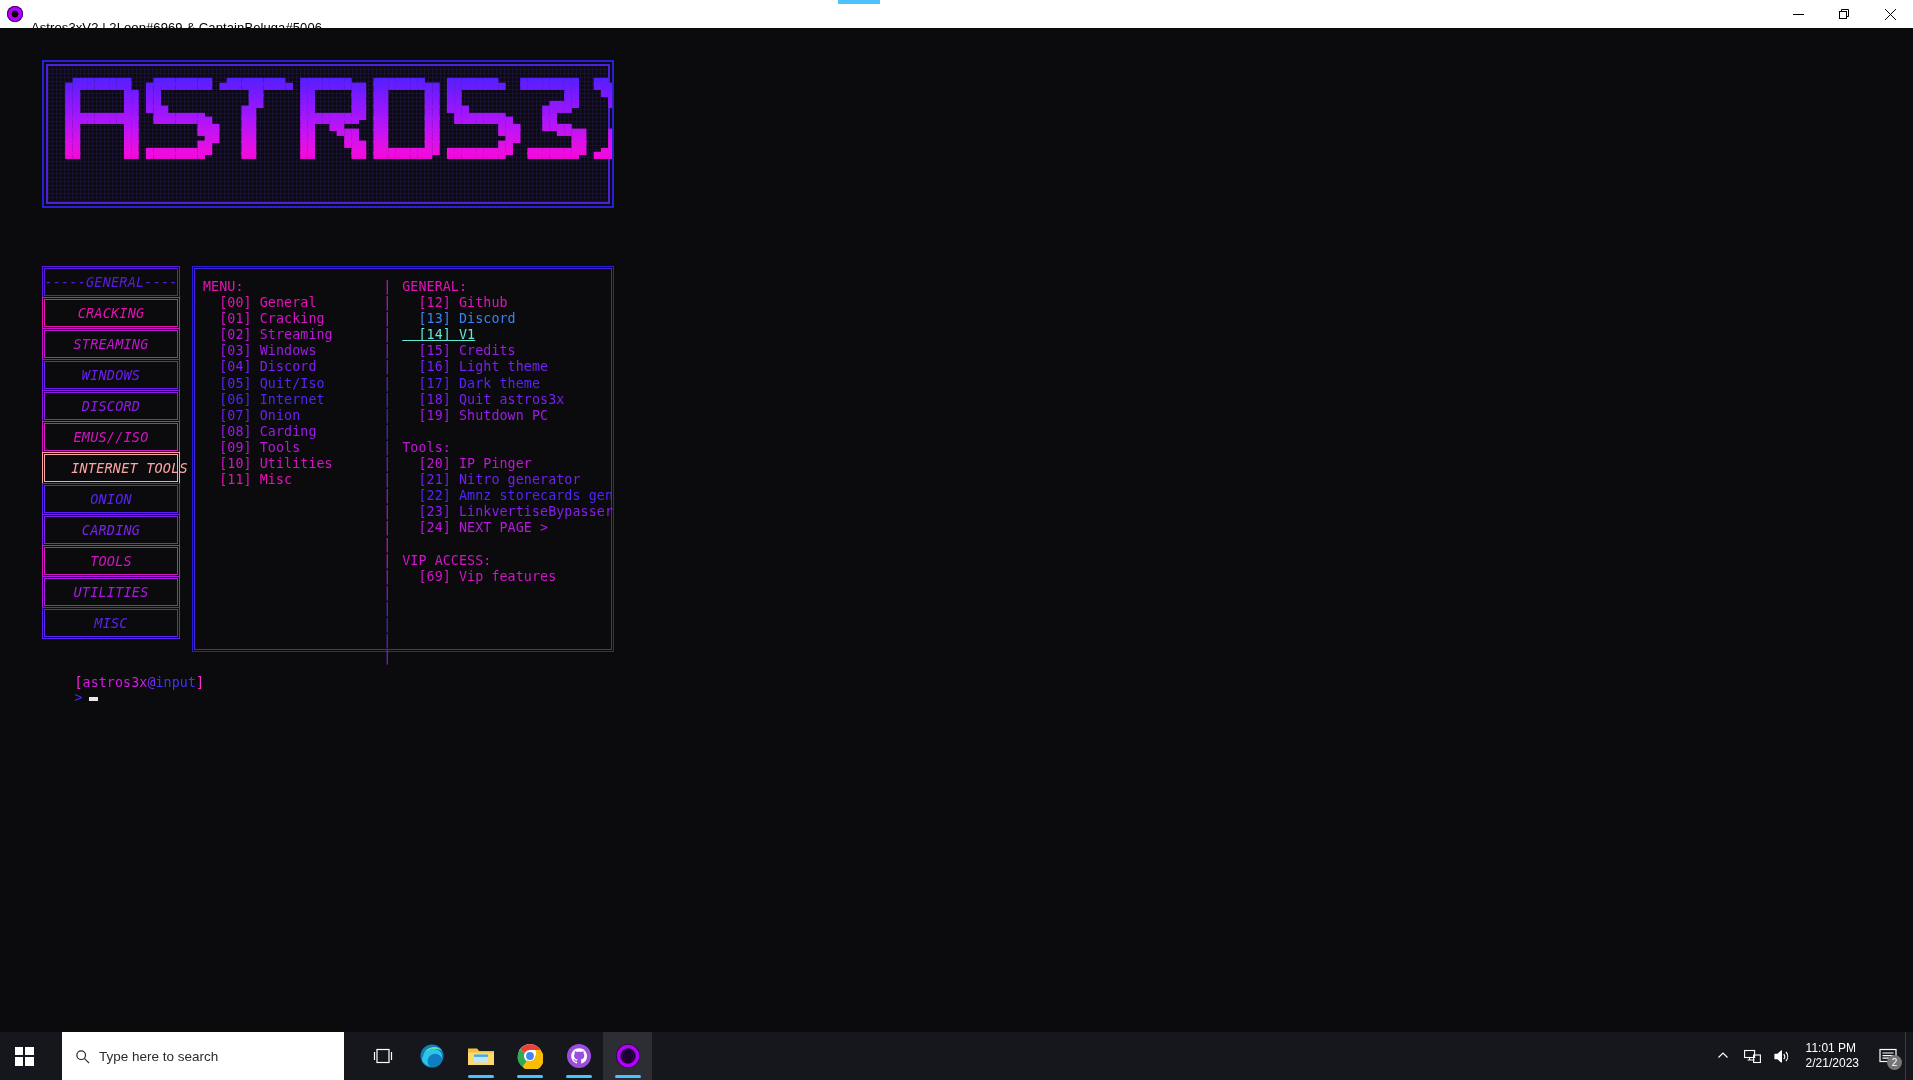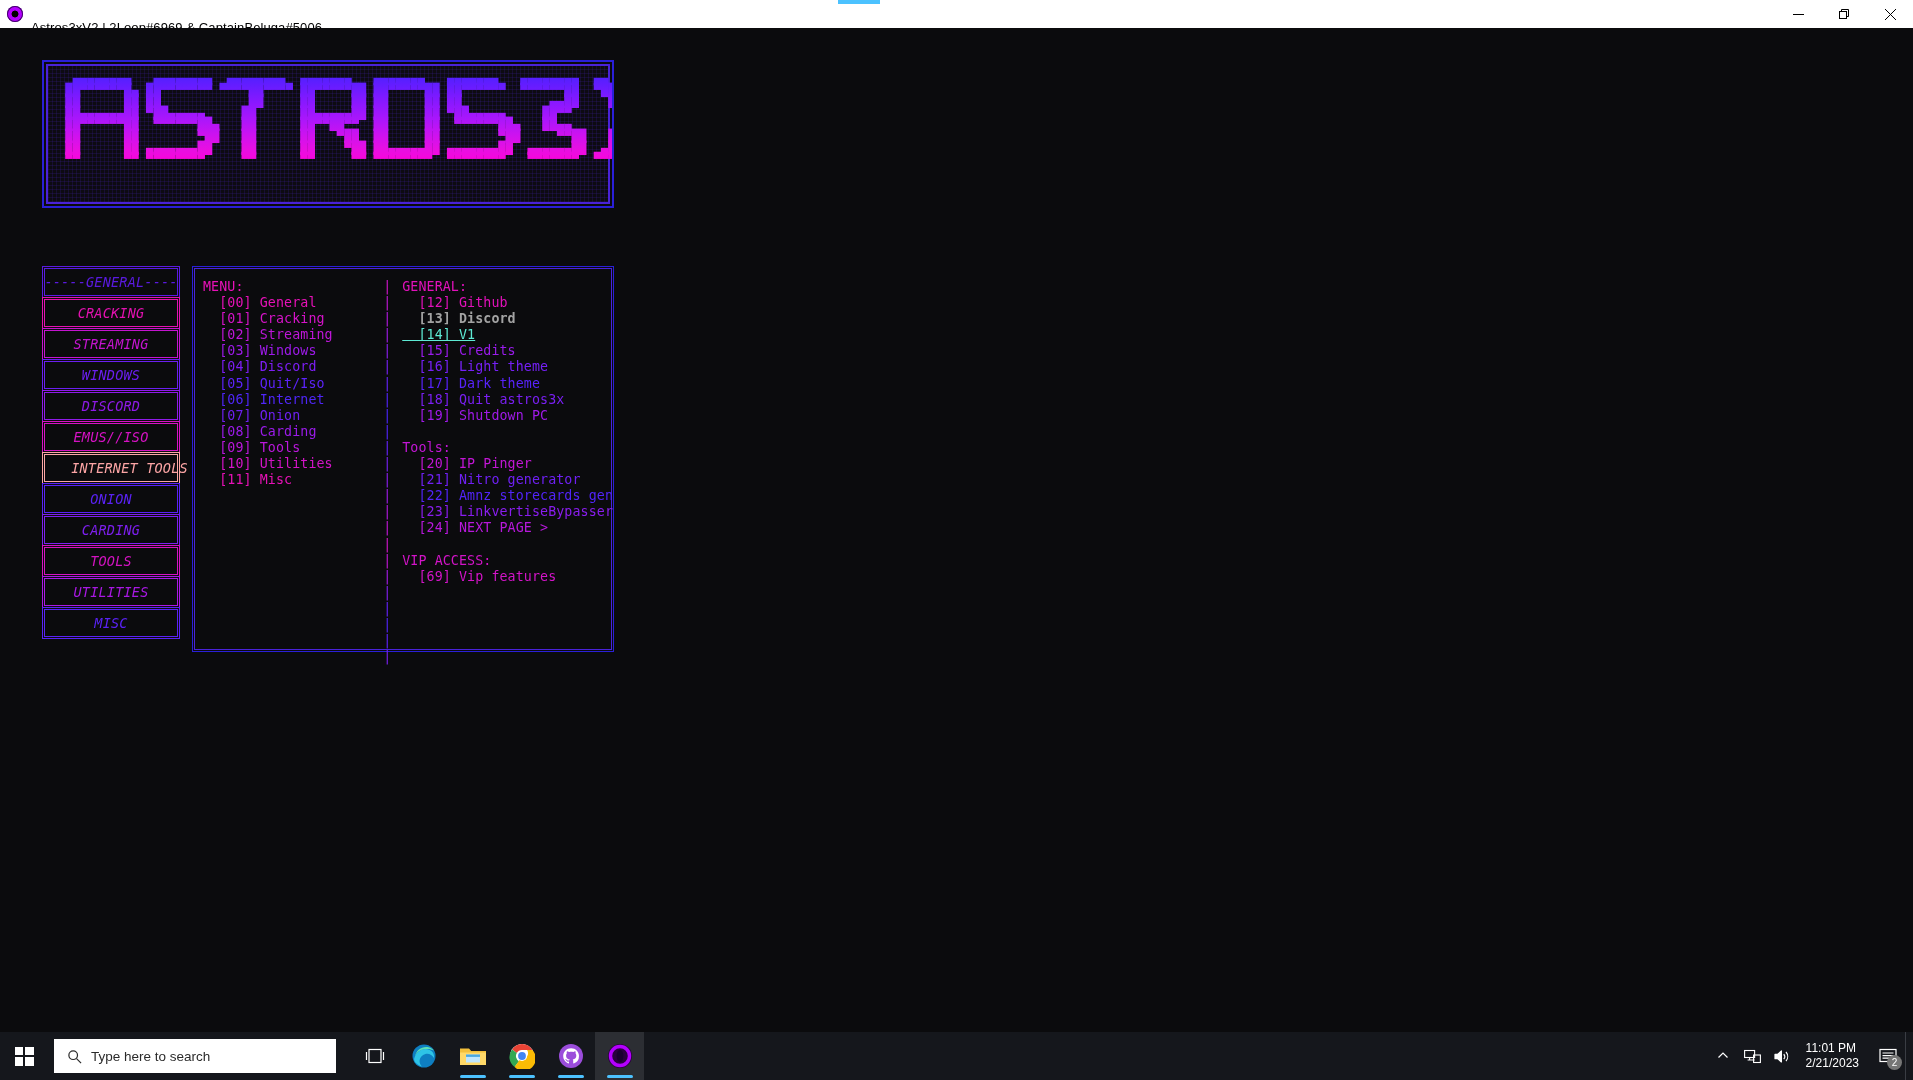--- a/index.html
+++ b/index.html
@@ -133,23 +133,23 @@
     position: absolute; left: 0; bottom: 0; width: 100%; height: 48px;
     background: #15171c;
     display: flex; align-items: center;
   }
   .start-btn {
     width: 48px; height: 48px; display: flex; align-items: center; justify-content: center;
   }
   .win-logo { width: 19px; height: 19px; display: grid; grid-template-columns: 1fr 1fr; grid-template-rows: 1fr 1fr; gap: 2px; }
   .win-logo i { background: #fff; display: block; }
   .search-box {
-    width: 282px; height: 34px; background: #fff;
+    width: 282px; height: 48px; background: #fff;
     display: flex; align-items: center; gap: 9px; padding-left: 13px;
-    margin-left: 6px;
+    margin-left: 14px;
   }
   .search-box .mag { width: 15px; height: 15px; flex: 0 0 auto; }
   .search-box span {
     font-family: "Liberation Sans", sans-serif; font-size: 13.5px; color: #2b2b2b;
   }
   .tb-apps { display: flex; align-items: center; margin-left: 14px; gap: 0; }
   .tb-app {
     width: 49px; height: 48px; display: flex; align-items: center; justify-content: center;
     position: relative;
   }
@@ -293,41 +293,45 @@
           <div class="sep-line" style="color: rgb(164, 26, 231);">|</div>
           <div class="sep-line" style="color: rgb(131, 30, 242);">|</div>
           <div class="sep-line" style="color: rgb(99, 33, 249);">|</div>
           <div class="sep-line" style="color: rgb(82, 35, 251);">|</div>
           <div class="sep-line" style="color: rgb(93, 34, 250);">|</div>
           <div class="sep-line" style="color: rgb(122, 31, 244);">|</div>
         </div>
       <div class="col-gen">
           <div class="line " style="color: rgb(226, 17, 187);">GENERAL:</div>
           <div class="line" style="color: rgb(226, 17, 187);"><span>  [12] </span><span>Github</span></div>
-          <div class="line" style="color: #a3a3a3; font-weight: bold;"><span>  [13] </span><span>Discord</span></div>
+          <div class="line" style="color: #3b82f6;"><span>  [13] </span><span>Discord</span></div>
           <div class="line" style="color: #5eead4; text-decoration: underline;"><span>  [14] </span><span>V1</span></div>
           <div class="line" style="color: rgb(154, 28, 236);"><span>  [15] </span><span>Credits</span></div>
           <div class="line" style="color: rgb(117, 32, 246);"><span>  [16] </span><span>Light theme</span></div>
           <div class="line" style="color: rgb(88, 35, 251);"><span>  [17] </span><span>Dark theme</span></div>
           <div class="line" style="color: rgb(122, 31, 243);"><span>  [18] </span><span>Quit astros3x</span></div>
           <div class="line" style="color: rgb(161, 26, 234);"><span>  [19] </span><span>Shutdown PC</span></div>
           <div class="line blank">&nbsp;</div>
           <div class="line " style="color: rgb(195, 22, 214);">Tools:</div>
           <div class="line" style="color: rgb(195, 22, 214);"><span>  [20] </span><span>IP Pinger</span></div>
           <div class="line" style="color: rgb(111, 32, 244);"><span>  [21] </span><span>Nitro generator</span></div>
           <div class="line" style="color: rgb(82, 36, 250);"><span>  [22] </span><span>Amnz storecards gen</span></div>
           <div class="line" style="color: rgb(138, 29, 239);"><span>  [23] </span><span>LinkvertiseBypasser</span></div>
           <div class="line" style="color: rgb(185, 24, 221);"><span>  [24] </span><span>NEXT PAGE &gt;</span></div>
           <div class="line blank">&nbsp;</div>
           <div class="line " style="color: rgb(212, 20, 201);">VIP ACCESS:</div>
           <div class="line" style="color: rgb(212, 20, 201);"><span>  [69] </span><span>Vip features</span></div>
         </div>
     </div>
   </div>
 
+  <div class="prompt">
+    <span class="p-br">[</span><span class="p-usr">astros3x</span><span class="p-at">@</span><span class="p-inp">input</span><span class="p-br">]</span>
+    <span class="p-gt">&gt;</span><span></span><span class="cursor"></span>
+  </div>
 </div>
 
 <div class="taskbar">
   <div class="start-btn">
     <div class="win-logo">
         <i></i>
         <i></i>
         <i></i>
         <i></i>
       </div>

